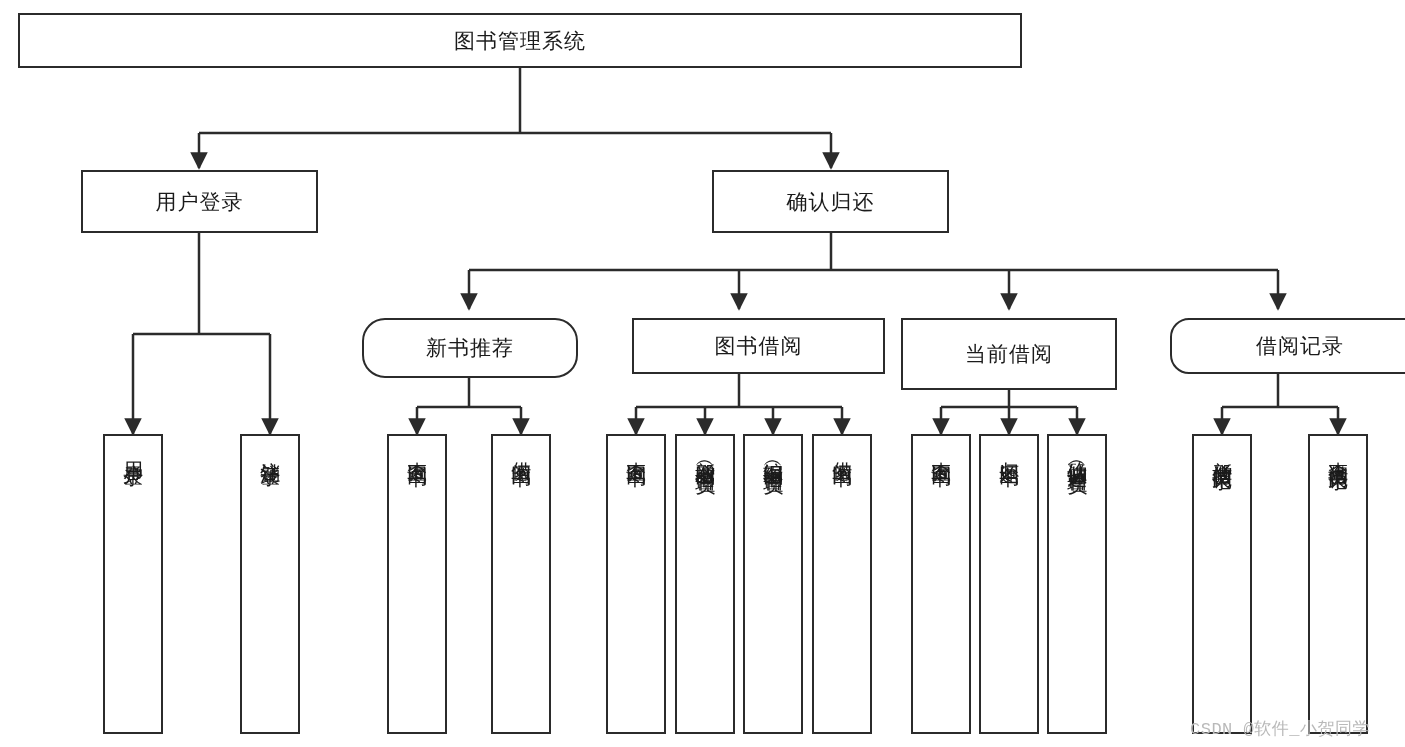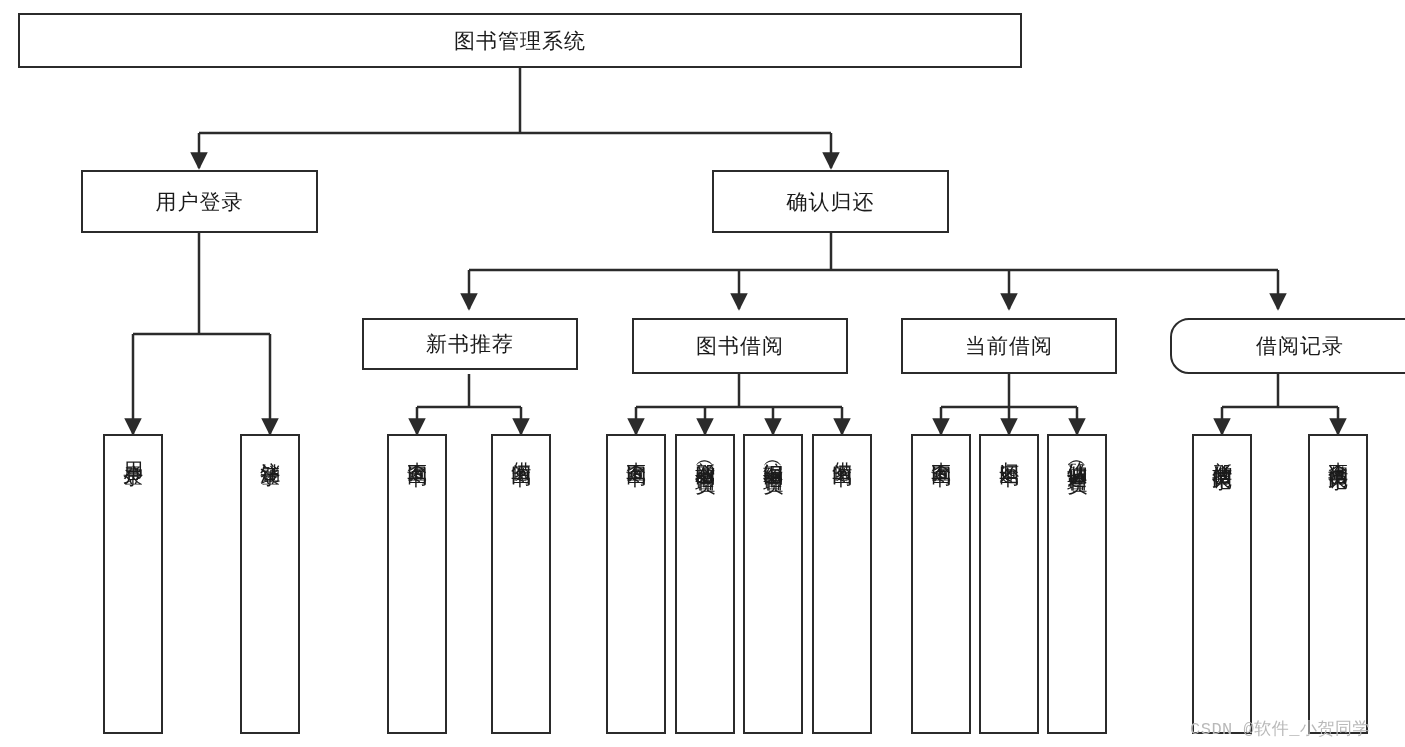--- a/index.html
+++ b/index.html
@@ -120,27 +120,27 @@
     <span>图书管理系统</span>
   </div>
 
   <div class="node horiz" style="left:81px; top:170px; width:237px; height:63px;">
     <span>用户登录</span>
   </div>
   <div class="node horiz" style="left:712px; top:170px; width:237px; height:63px;">
     <span>确认归还</span>
   </div>
 
-  <div class="node horiz" style="left:362px; top:318px; width:216px; height:52px;">
+  <div class="node horiz" style="left:362px; top:318px; width:216px; height:60px;border-radius:23px;">
     <span>新书推荐</span>
   </div>
-  <div class="node horiz" style="left:632px; top:318px; width:216px; height:56px;">
+  <div class="node horiz" style="left:632px; top:318px; width:253px; height:56px;">
     <span>图书借阅</span>
   </div>
-  <div class="node horiz" style="left:901px; top:318px; width:216px; height:56px;">
+  <div class="node horiz" style="left:901px; top:318px; width:216px; height:72px;">
     <span>当前借阅</span>
   </div>
   <div class="node horiz" style="left:1170px; top:318px; width:260px; height:56px;border-radius:19px;">
     <span>借阅记录</span>
   </div>
 
   <div class="node vert" style="left:103px; top:434px; width:60px; height:300px;">
     <span class="vlabel">用户登录</span>
   </div>
   <div class="node vert" style="left:240px; top:434px; width:60px; height:300px;">

